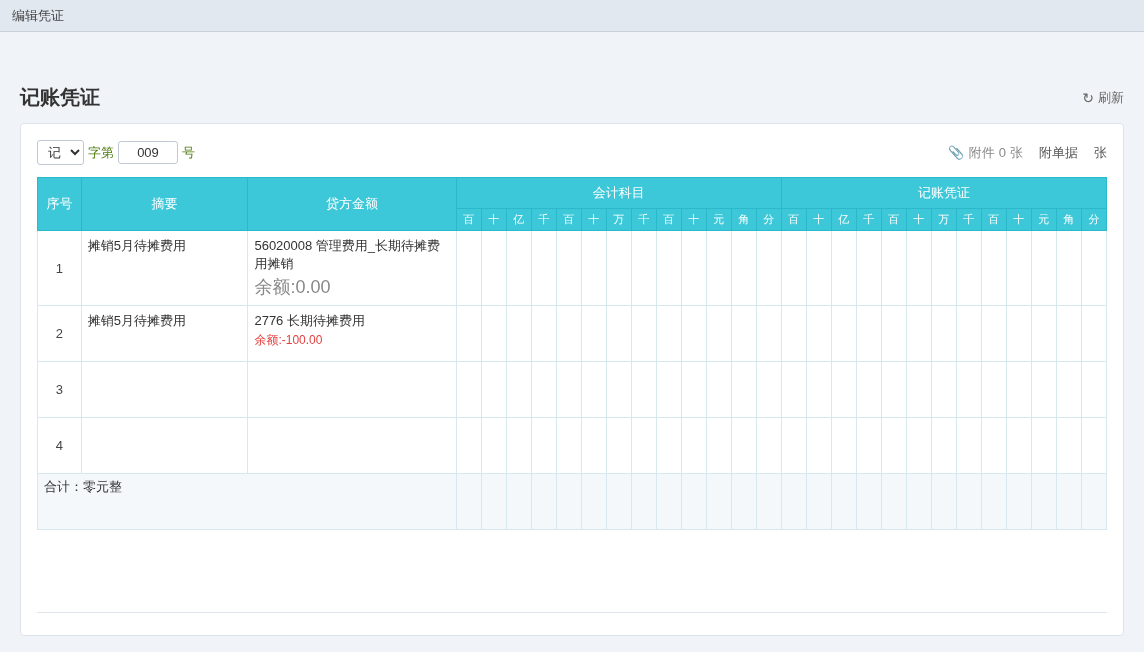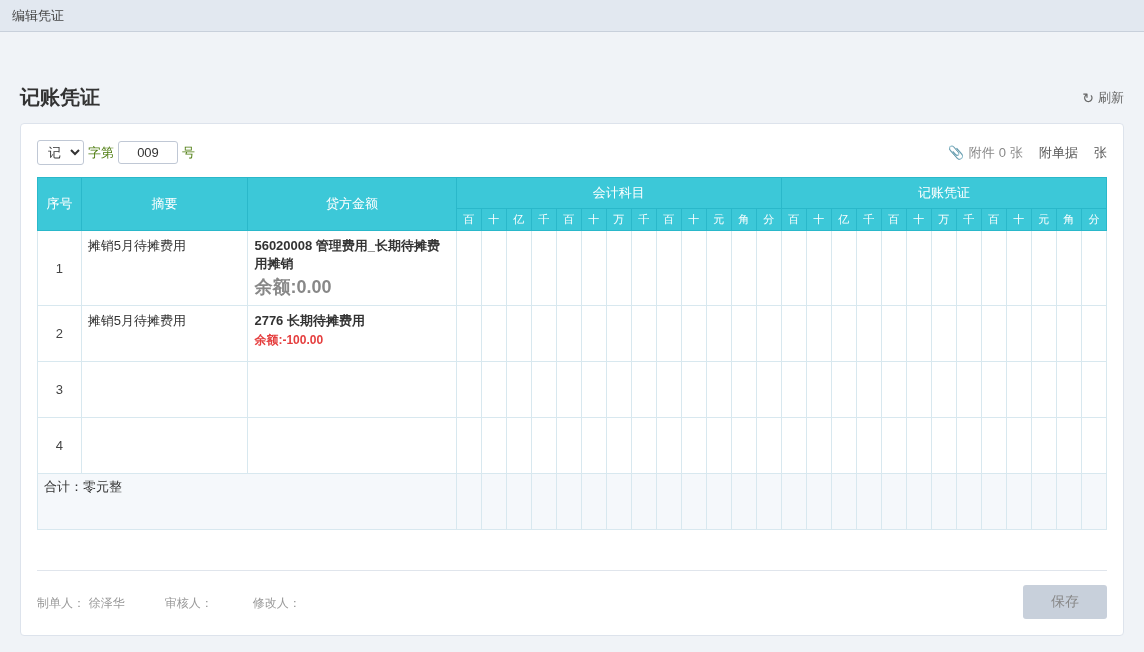--- a/index.html
+++ b/index.html
@@ -173,21 +173,20 @@
       color: #444;
       font-weight: 500;
     }
     .voucher-table tbody tr td.td-summary {
       vertical-align: top;
       padding: 6px;
     }
     .voucher-table tbody tr td.td-account {
       vertical-align: top;
       padding: 6px;
-      font-weight: bold;
     }
     .td-account-code {
       color: #333;
     }
     .td-balance {
       font-size: 18px;
       color: #888;
       margin-top: 2px;
     }
     .td-balance-red {
@@ -532,34 +531,15 @@
                 <td class="td-num-cell" style="background:#f5f8fb;"></td>
                 <td class="td-num-cell" style="background:#f5f8fb;"></td>
                 <td class="td-num-cell" style="background:#f5f8fb;"></td>
                 <td class="td-num-cell" style="background:#f5f8fb;"></td>
             </tr>
           </tbody>
         </table>
       </div>
 
       <hr class="divider-h">
-      <div style="display:flex; justify-content:space-between; align-items:center;">
-        <div class="meta-bottom">
-          <span>
-            <span class="meta-bottom-label">制单人：</span>
-            <span class="meta-bottom-value">徐泽华</span>
-          </span>
-          <span>
-            <span class="meta-bottom-label">审核人：</span>
-            <span class="meta-bottom-value"></span>
-          </span>
-          <span>
-            <span class="meta-bottom-label">修改人：</span>
-            <span class="meta-bottom-value"></span>
-          </span>
-        </div>
-        <div class="save-area">
-          <button class="save-btn">保存</button>
-        </div>
-      </div>
     </div>
   </div>
 </div>
 
 </body></html>

